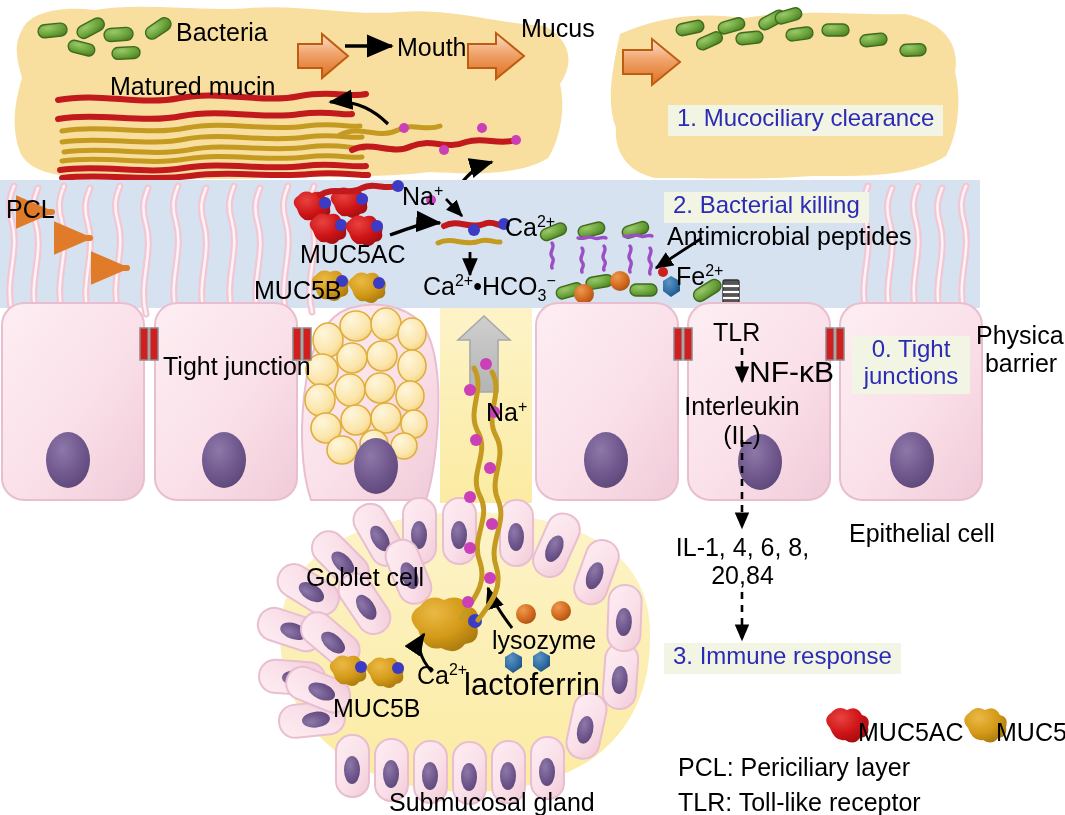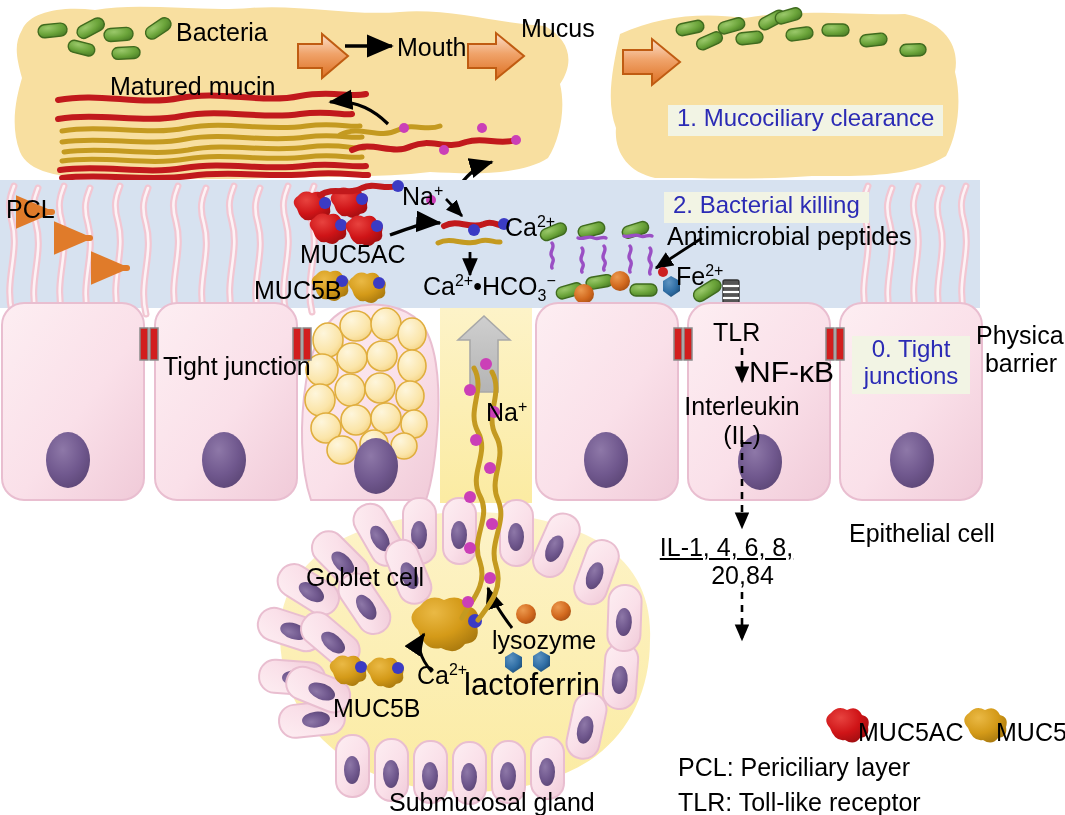--- a/index.html
+++ b/index.html
@@ -528,23 +528,24 @@
 <div class="lbl" style="left:423px;top:272px;font-size:25px;">Ca<sup>2+</sup>•HCO<sub>3</sub><sup>−</sup></div>
 
 <div class="lbl boxlbl blue" style="left:664px;top:192px;font-size:24px;">2. Bacterial killing</div>
 <div class="lbl" style="left:667px;top:222px;font-size:25px;">Antimicrobial peptides</div>
 <div class="lbl" style="left:676px;top:262px;font-size:25px;">Fe<sup>2+</sup></div>
 
 <div class="lbl" style="left:713px;top:318px;font-size:25px;">TLR</div>
 <div class="lbl" style="left:749px;top:355px;font-size:30px;">NF-κB</div>
 <div class="lbl ctr" style="left:662px;top:392px;width:160px;font-size:25px;">Interleukin</div>
 <div class="lbl ctr" style="left:662px;top:421px;width:160px;font-size:25px;">(IL)</div>
-<div class="lbl ctr" style="left:639px;top:533px;width:175px;font-size:25px;text-decoration:underline;">IL-1, 4, 6, 8,</div>
+<div class="lbl ctr" style="left:655px;top:533px;width:175px;font-size:25px;">IL-1, 4, 6, 8,</div>
 <div class="lbl ctr" style="left:655px;top:561px;width:175px;font-size:25px;">20,84</div>
 
+<div class="lbl boxlbl blue" style="left:664px;top:643px;font-size:24px;">3. Immune response</div>
 
 <div class="lbl" style="left:163px;top:352px;font-size:25px;">Tight junction</div>
 <div class="lbl blue boxlbl ctr" style="left:852px;top:336px;width:100px;font-size:24px;"><span>0. Tight</span><br><span>junctions</span></div>
 <div class="lbl ctr" style="left:976px;top:321px;width:90px;font-size:25px;"><span>Physical</span><br><span>barrier</span></div>
 
 <div class="lbl" style="left:306px;top:519px;font-size:25px;margin-top:44px;">Goblet cell</div>
 <div class="lbl" style="left:849px;top:519px;font-size:25px;">Epithelial cell</div>
 <div class="lbl" style="left:486px;top:398px;font-size:25px;">Na<sup>+</sup></div>
 
 <div class="lbl" style="left:492px;top:626px;font-size:25px;">lysozyme</div>

